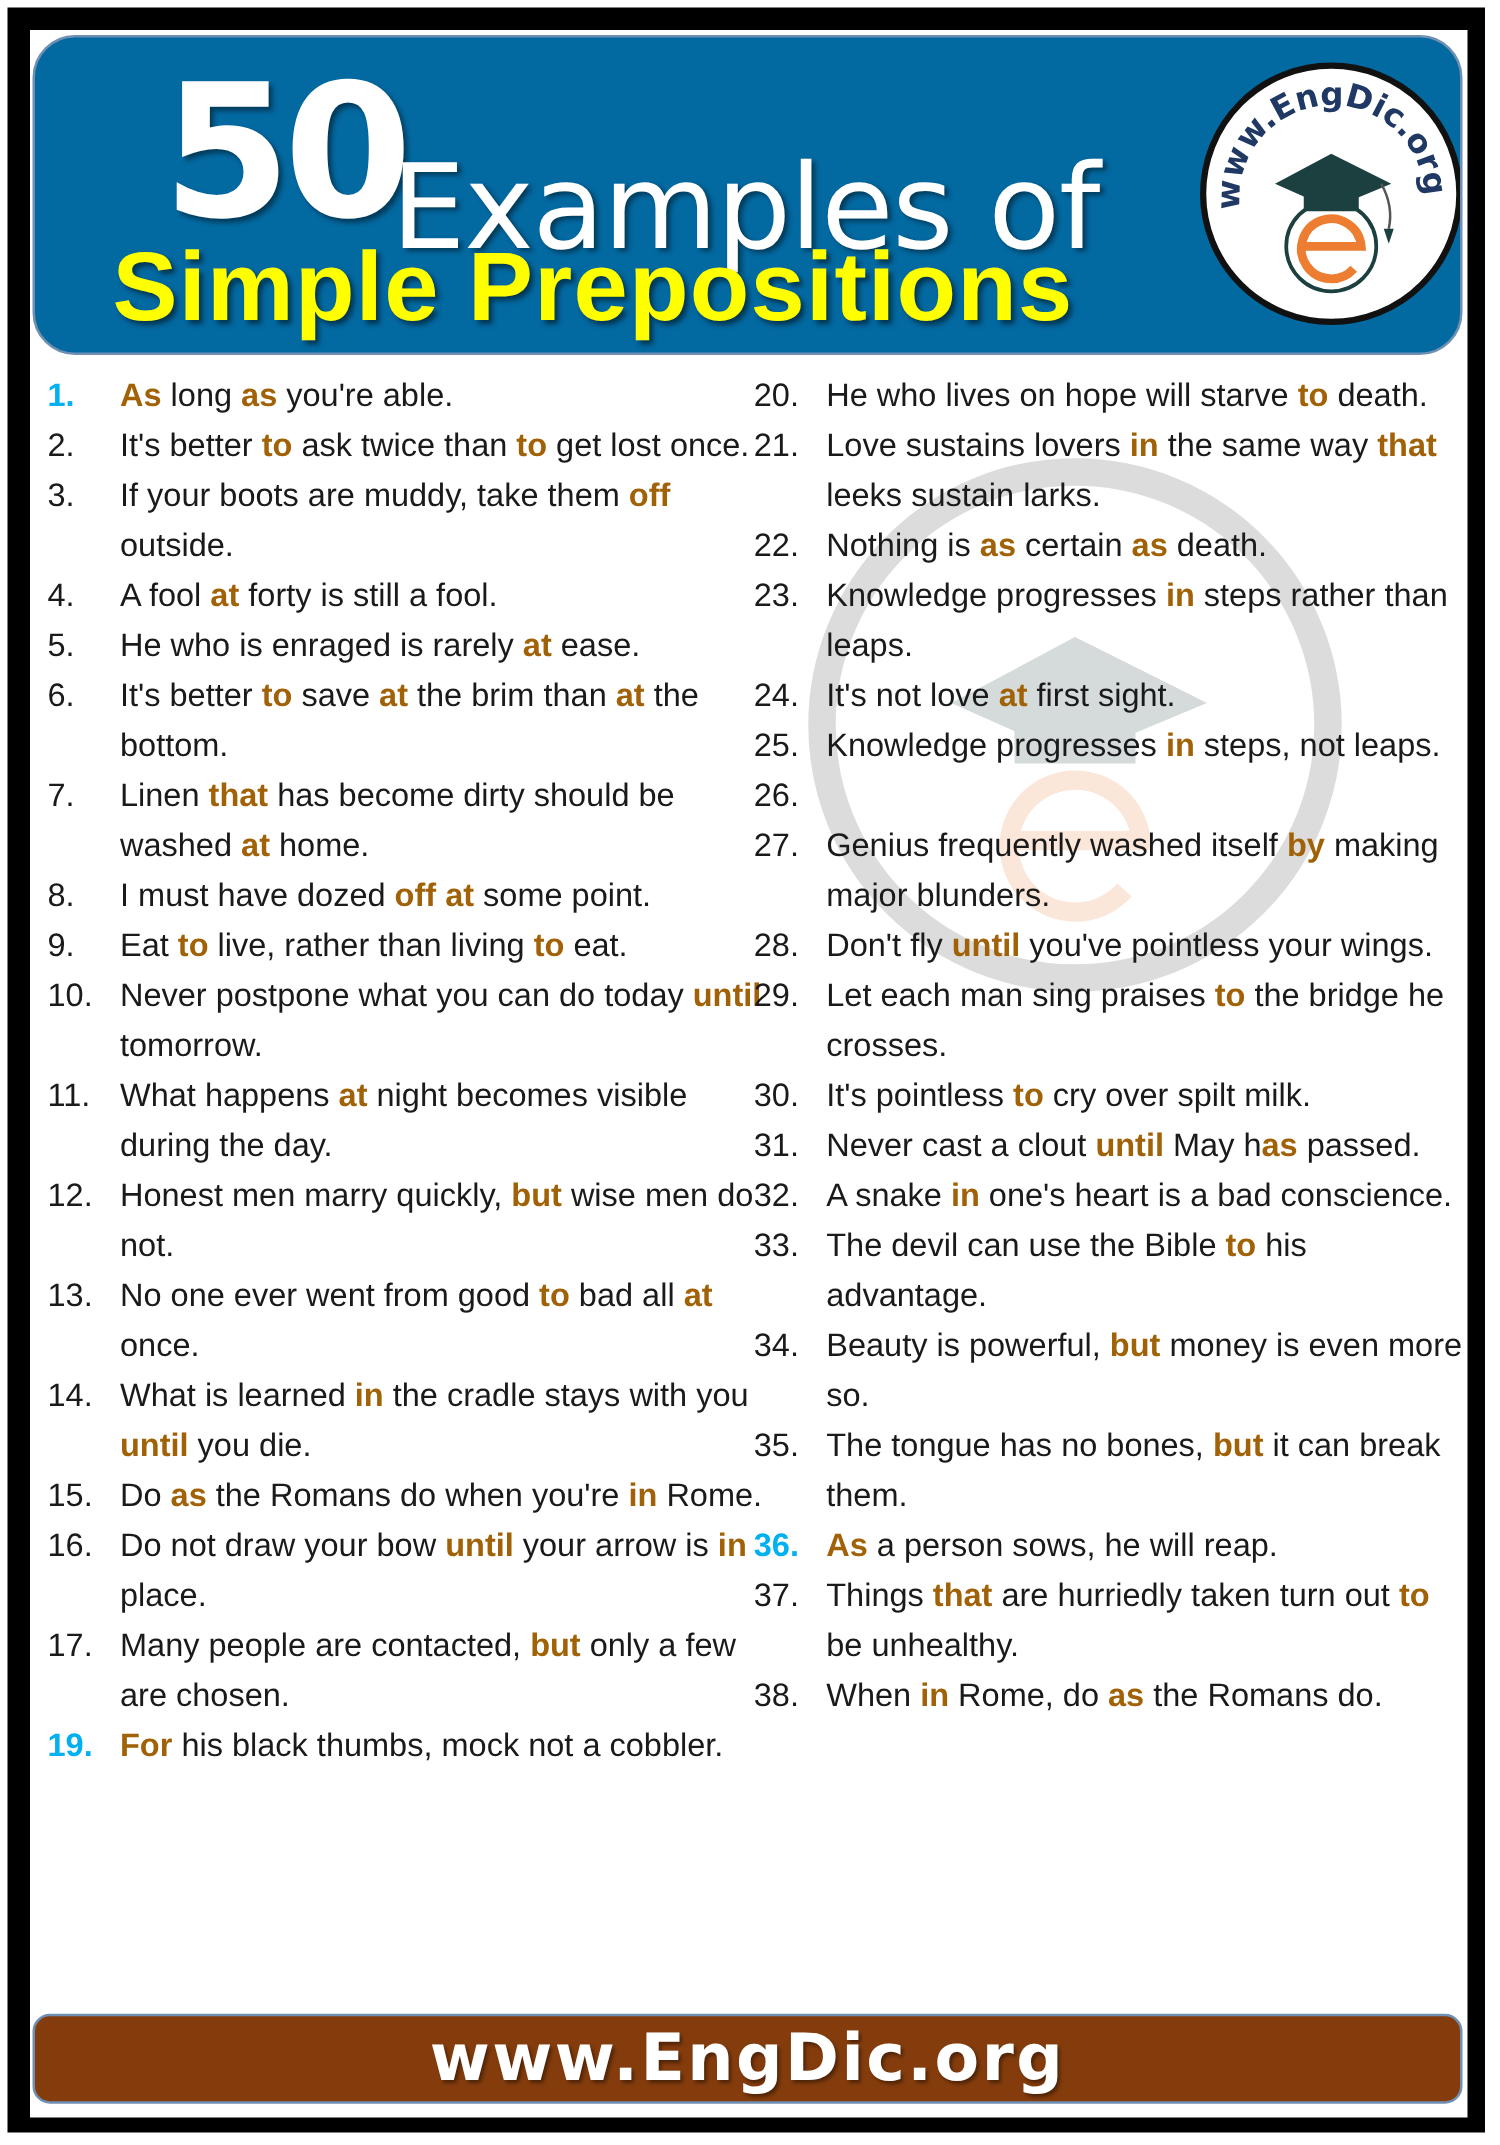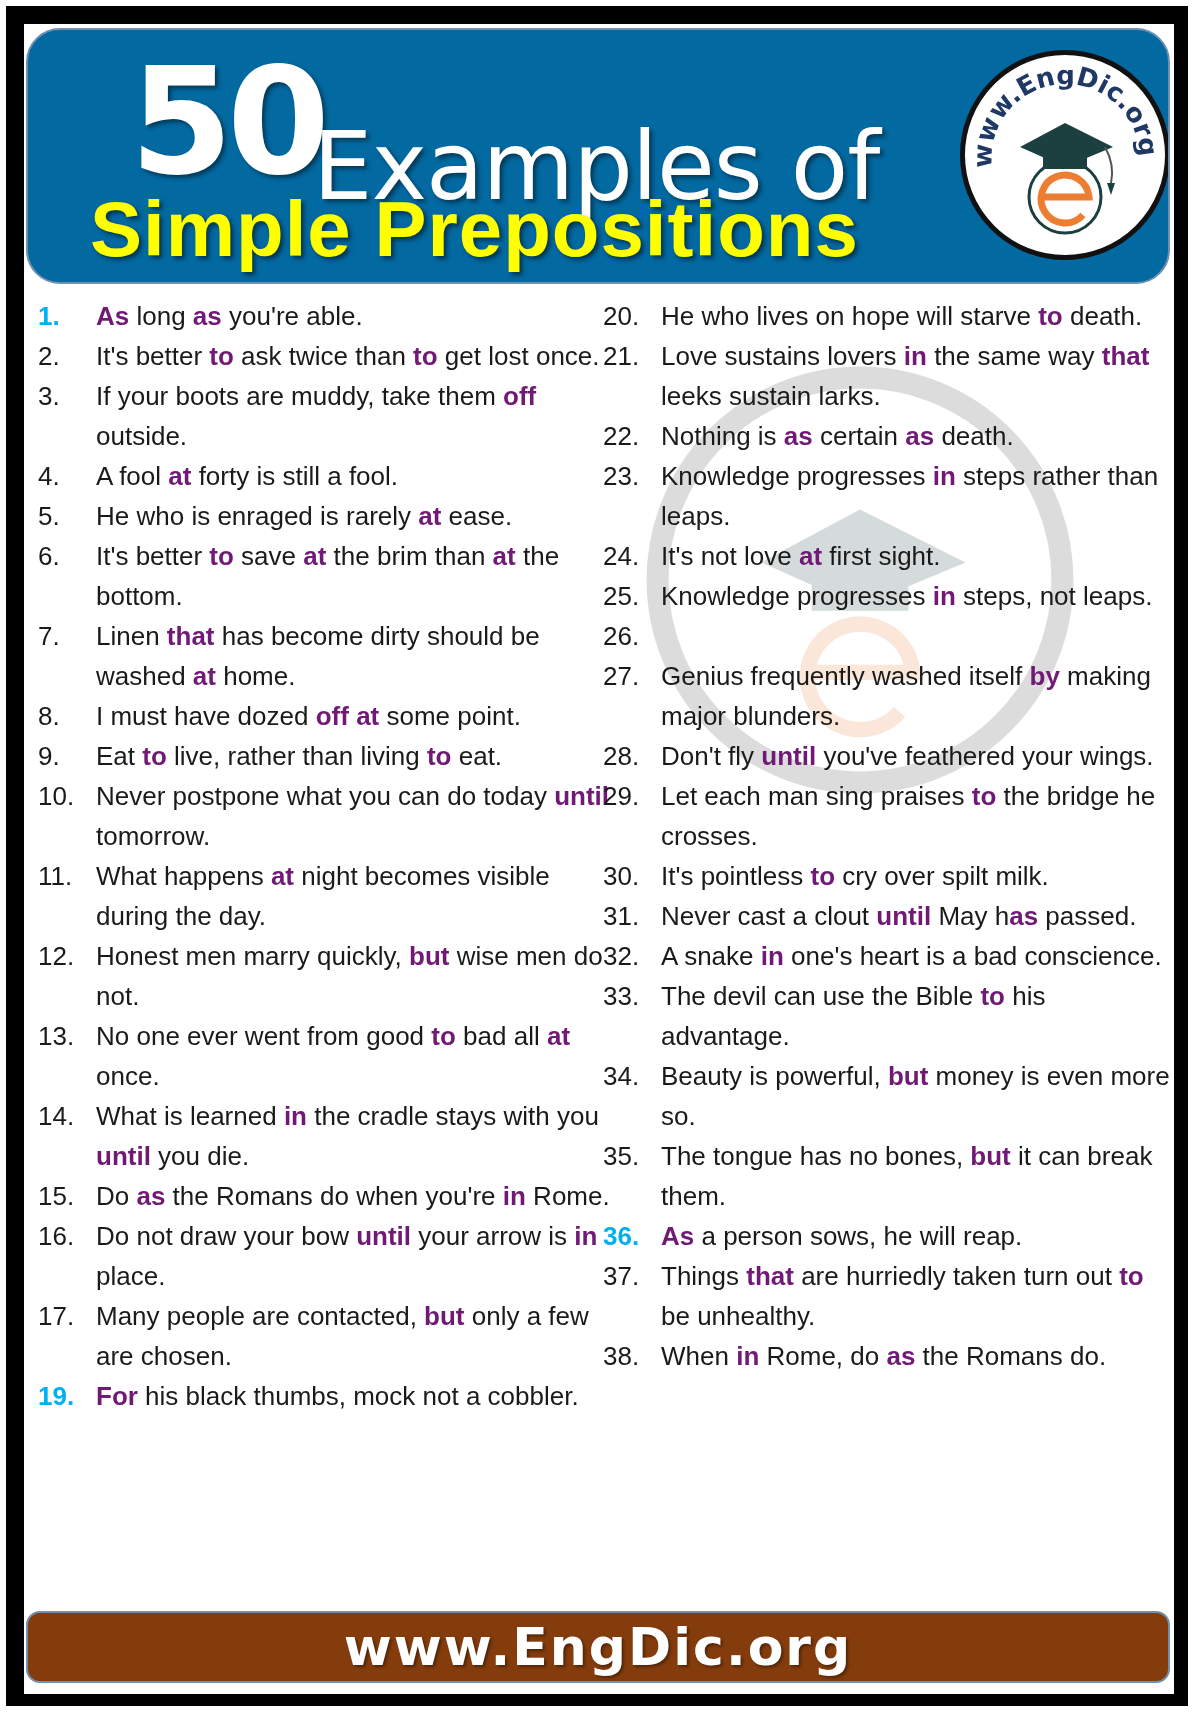--- a/index.html
+++ b/index.html
@@ -48,21 +48,21 @@
   }
   .content {
     position: absolute; left: 38px; top: 296px; width: 1130px;
   }
   .col { position: absolute; top: 0; }
   .col-left { left: 0; width: 575px; }
   .col-right { left: 565px; width: 570px; }
   .item { display: flex; font-size: 26px; line-height: 40px; color: #1a1a1a; }
   .num { flex: 0 0 58px; }
   .txt { flex: 1; }
-  .hl { color: #701a75; font-weight: 700; }
+  .hl { color: #a16207; font-weight: 700; }
   .num.hl-num { color: #00b0f0; font-weight: 700; }
   .footer {
     position: absolute; left: 26px; top: 1611px; width: 1144px; height: 72px;
     background: #843c0c; border-radius: 14px; border: 2px solid #6f8fb3; box-sizing: border-box;
     display: flex; align-items: center; justify-content: center;
   }
   .footer span {
     color: #fff; font-size: 52px; font-weight: 700; letter-spacing: 2px;
     font-family: "DejaVu Sans", sans-serif;
     text-shadow: 2px 2px 3px rgba(0,0,0,0.4);
@@ -206,21 +206,21 @@
       </div>
       <div class="item">
         <span class="num">26.</span>
       </div>
       <div class="item">
         <span class="num">27.</span>
         <span class="txt"><span>Genius frequently washed itself </span><span class="hl">by</span><span> making major blunders.</span></span>
       </div>
       <div class="item">
         <span class="num">28.</span>
-        <span class="txt"><span>Don't fly </span><span class="hl">until</span><span> you've feathered your wings.</span></span>
+        <span class="txt"><span>Don't fly </span><span class="hl">until</span><span> you've pointless your wings.</span></span>
       </div>
       <div class="item">
         <span class="num">29.</span>
         <span class="txt"><span>Let each man sing praises </span><span class="hl">to</span><span> the bridge he crosses.</span></span>
       </div>
       <div class="item">
         <span class="num">30.</span>
         <span class="txt"><span>It's pointless </span><span class="hl">to</span><span> cry over spilt milk.</span></span>
       </div>
       <div class="item">

